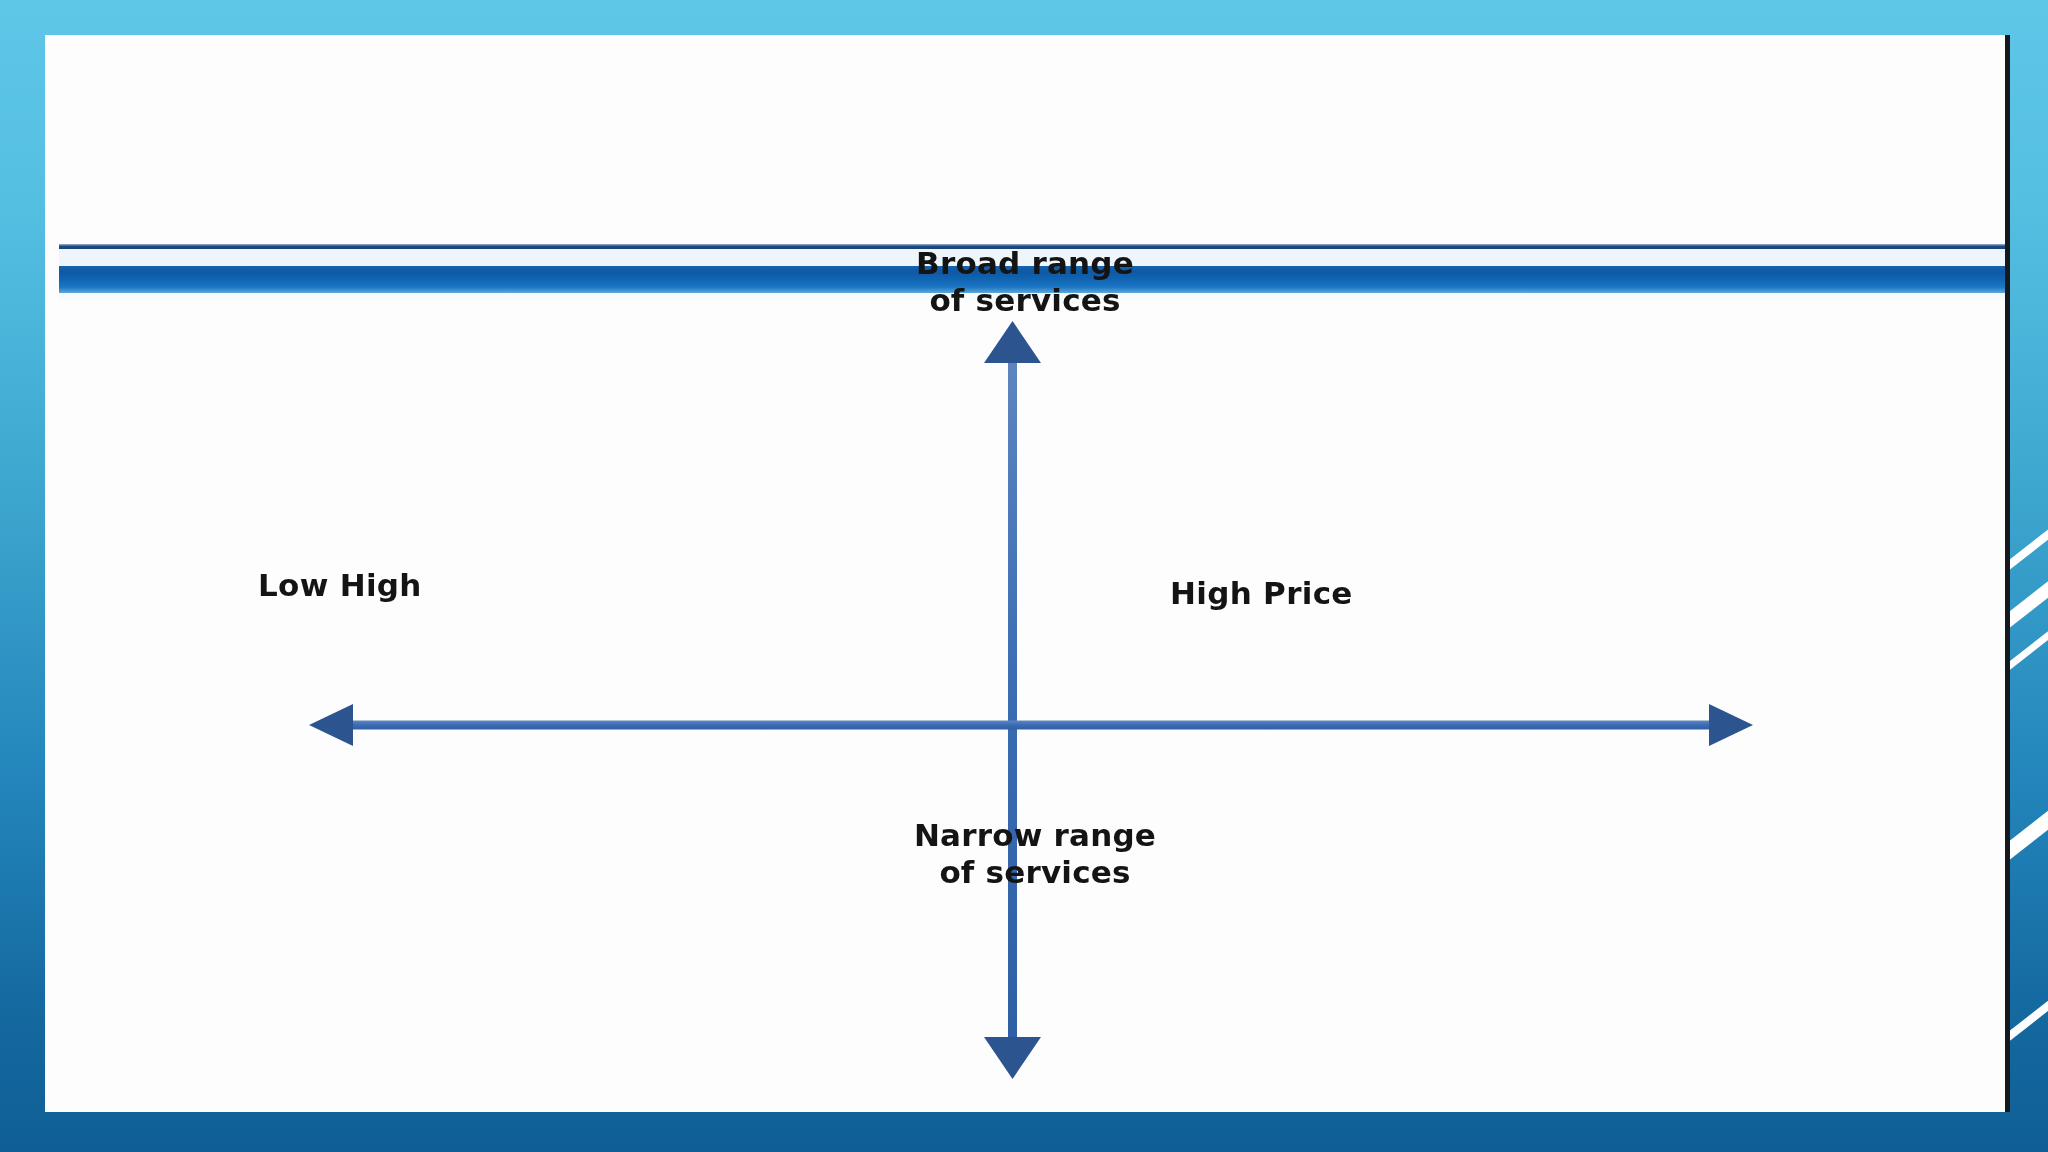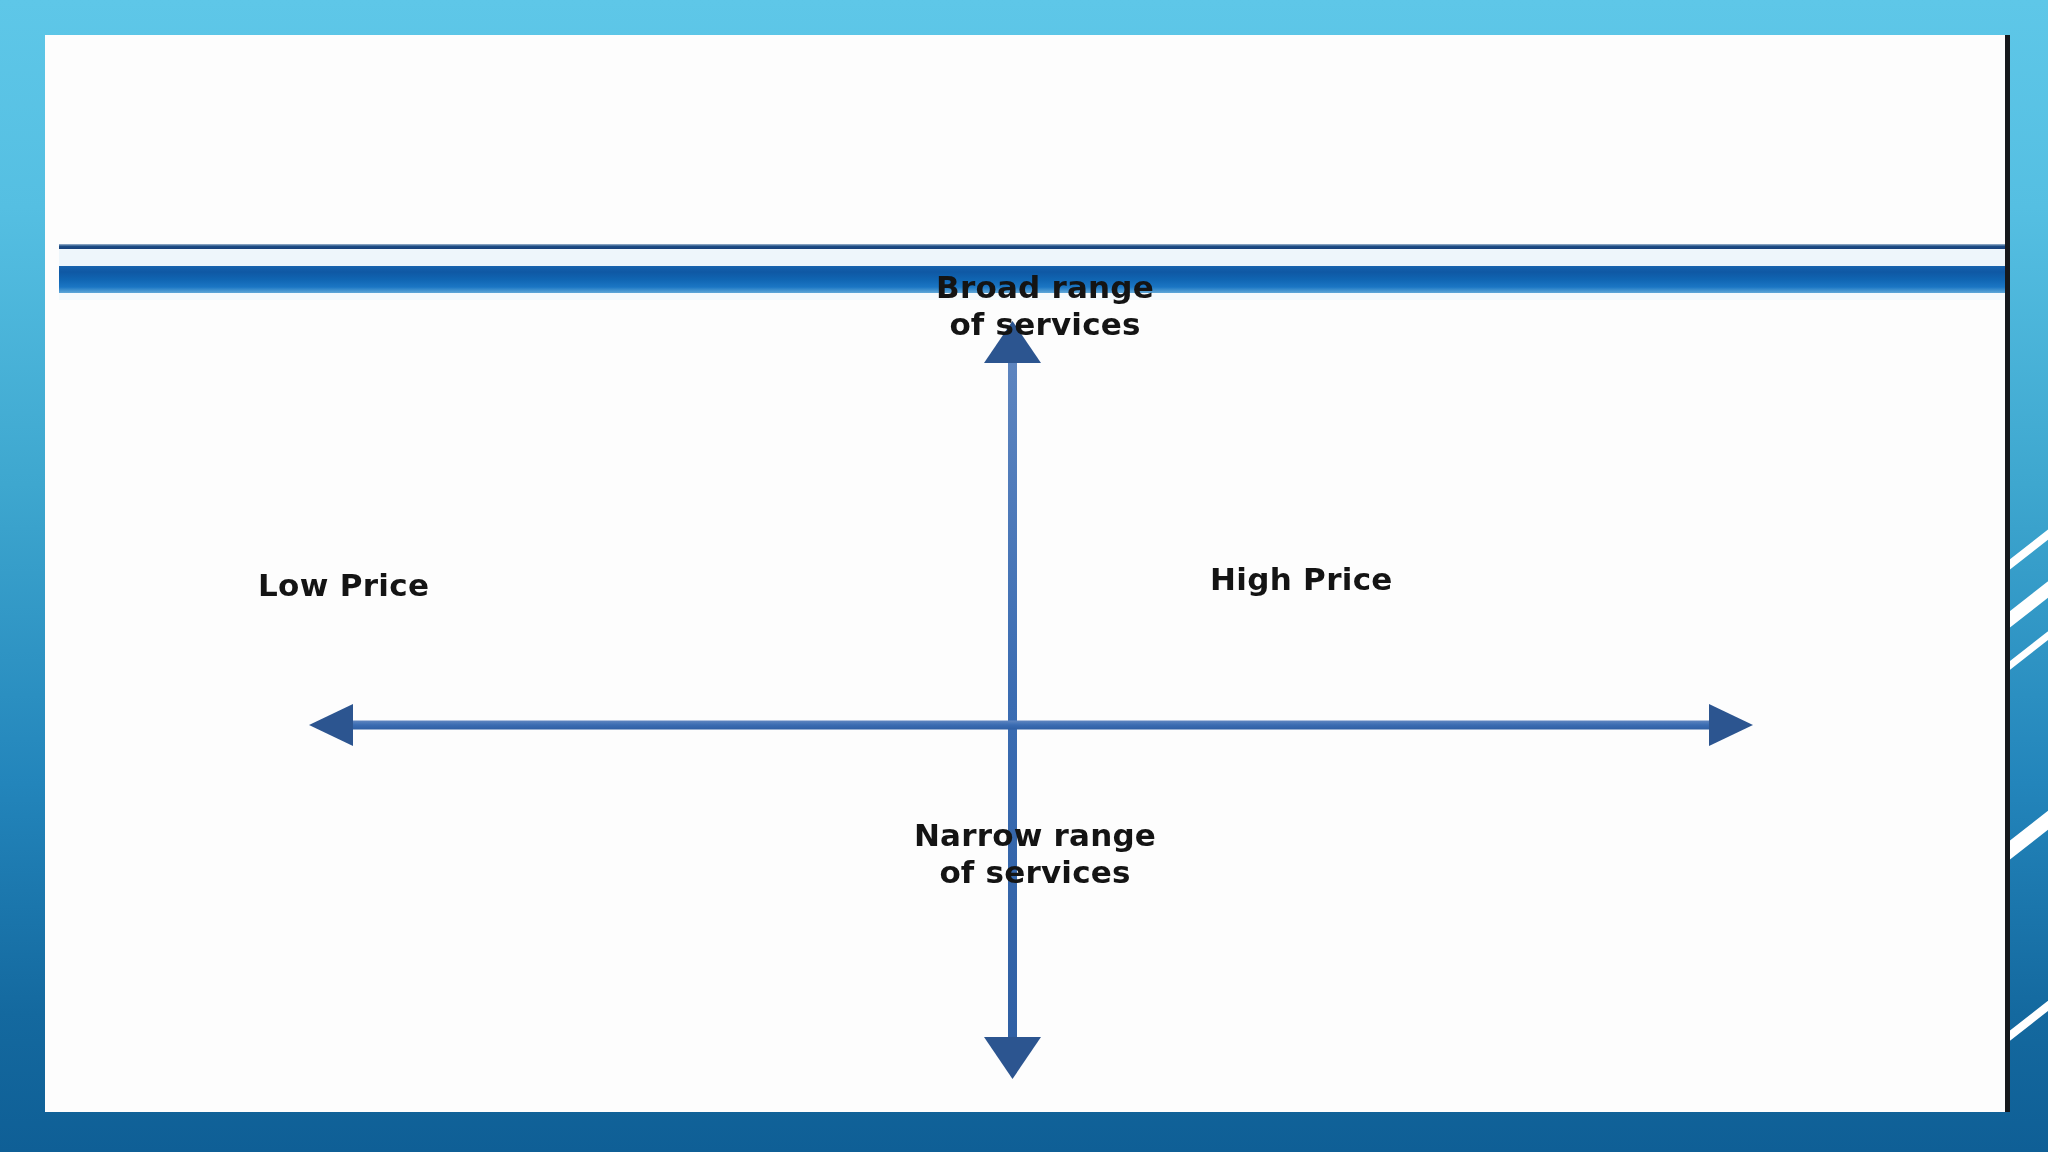--- a/index.html
+++ b/index.html
@@ -170,41 +170,39 @@
     font-size: 31px;
     text-align: center;
     letter-spacing: 0.2px;
   }
   .axis-label.horizontal-cap {
     font-size: 31px;
     letter-spacing: 0.3px;
   }
   .label-top {
     left: 0;
-    top: 24px;
-    width: 1960px;
-    text-align: center;
-    padding-left: 20px;
+    top: 0;
+    width: 1960px;
+    text-align: center;
   }
   .label-top .ln { display: block; }
   .label-bottom {
     left: 0;
     top: 572px;
     width: 1960px;
     text-align: center;
   }
   .label-bottom .ln { display: block; padding-left: 20px; }
   .label-left {
     left: 213px;
     top: 322px;
   }
   .label-right {
     left: 1125px;
-    top: 316px;
-    margin-left: 40px;
+    top: 330px;
   }
 </style>
 </head>
 <body>
 
 <div class="slide">
 
   <div class="deco-stripes">
     <div class="stripe s1"></div>
     <div class="stripe s2"></div>
@@ -257,19 +255,19 @@
       <div class="axis-label vertical-cap label-top">
         <span class="ln">Broad range</span>
         <span class="ln">of services</span>
       </div>
 
       <div class="axis-label vertical-cap label-bottom">
         <span class="ln">Narrow range</span>
         <span class="ln">of services</span>
       </div>
 
-      <div class="axis-label horizontal-cap label-left">Low Price</div>
+      <div class="axis-label horizontal-cap label-left">Low High</div>
 
       <div class="axis-label horizontal-cap label-right">High Price</div>
 
     </div>
   </div>
 </div>
 
 </body></html>

